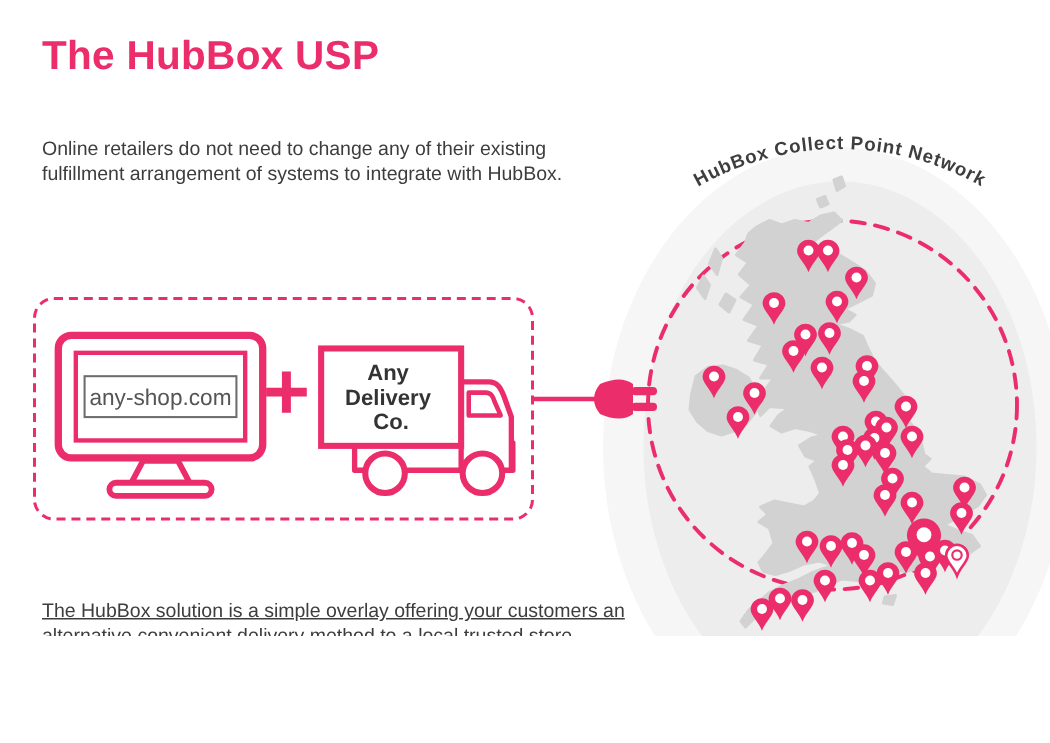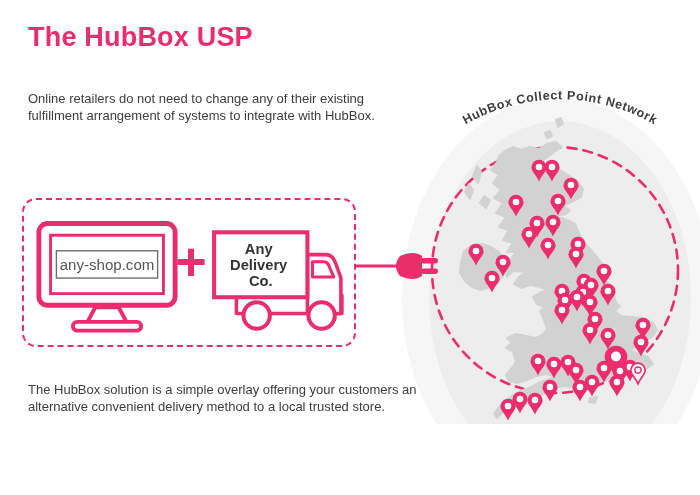--- a/index.html
+++ b/index.html
@@ -10,21 +10,21 @@
   .page-title{
     position:absolute;left:28px;top:22px;margin:0;
     font-size:27px;font-weight:bold;letter-spacing:.2px;
     color:var(--accent,#EB2D6C);
   }
   .para{
     position:absolute;left:28px;margin:0;
     font-size:13px;line-height:1.33;color:var(--body-text,#3D3D3D);
   }
   .intro{top:90px;width:372px;}
-  .outro{top:381px;width:392px;}
+  .outro{top:398px;width:392px;text-decoration:underline;}
   .diagram-box{
     position:absolute;left:22px;top:198px;width:334px;height:149px;
     border:2.5px dashed var(--accent,#EB2D6C);border-radius:14px;box-sizing:border-box;
   }
   .monitor-svg{position:absolute;left:10px;top:20px;}
   .plus-sign{
     position:absolute;left:150px;top:34px;width:34px;text-align:center;
     font-size:54px;font-weight:bold;color:var(--accent,#EB2D6C);line-height:1;
   }
   .truck-svg{position:absolute;left:184px;top:20px;}

